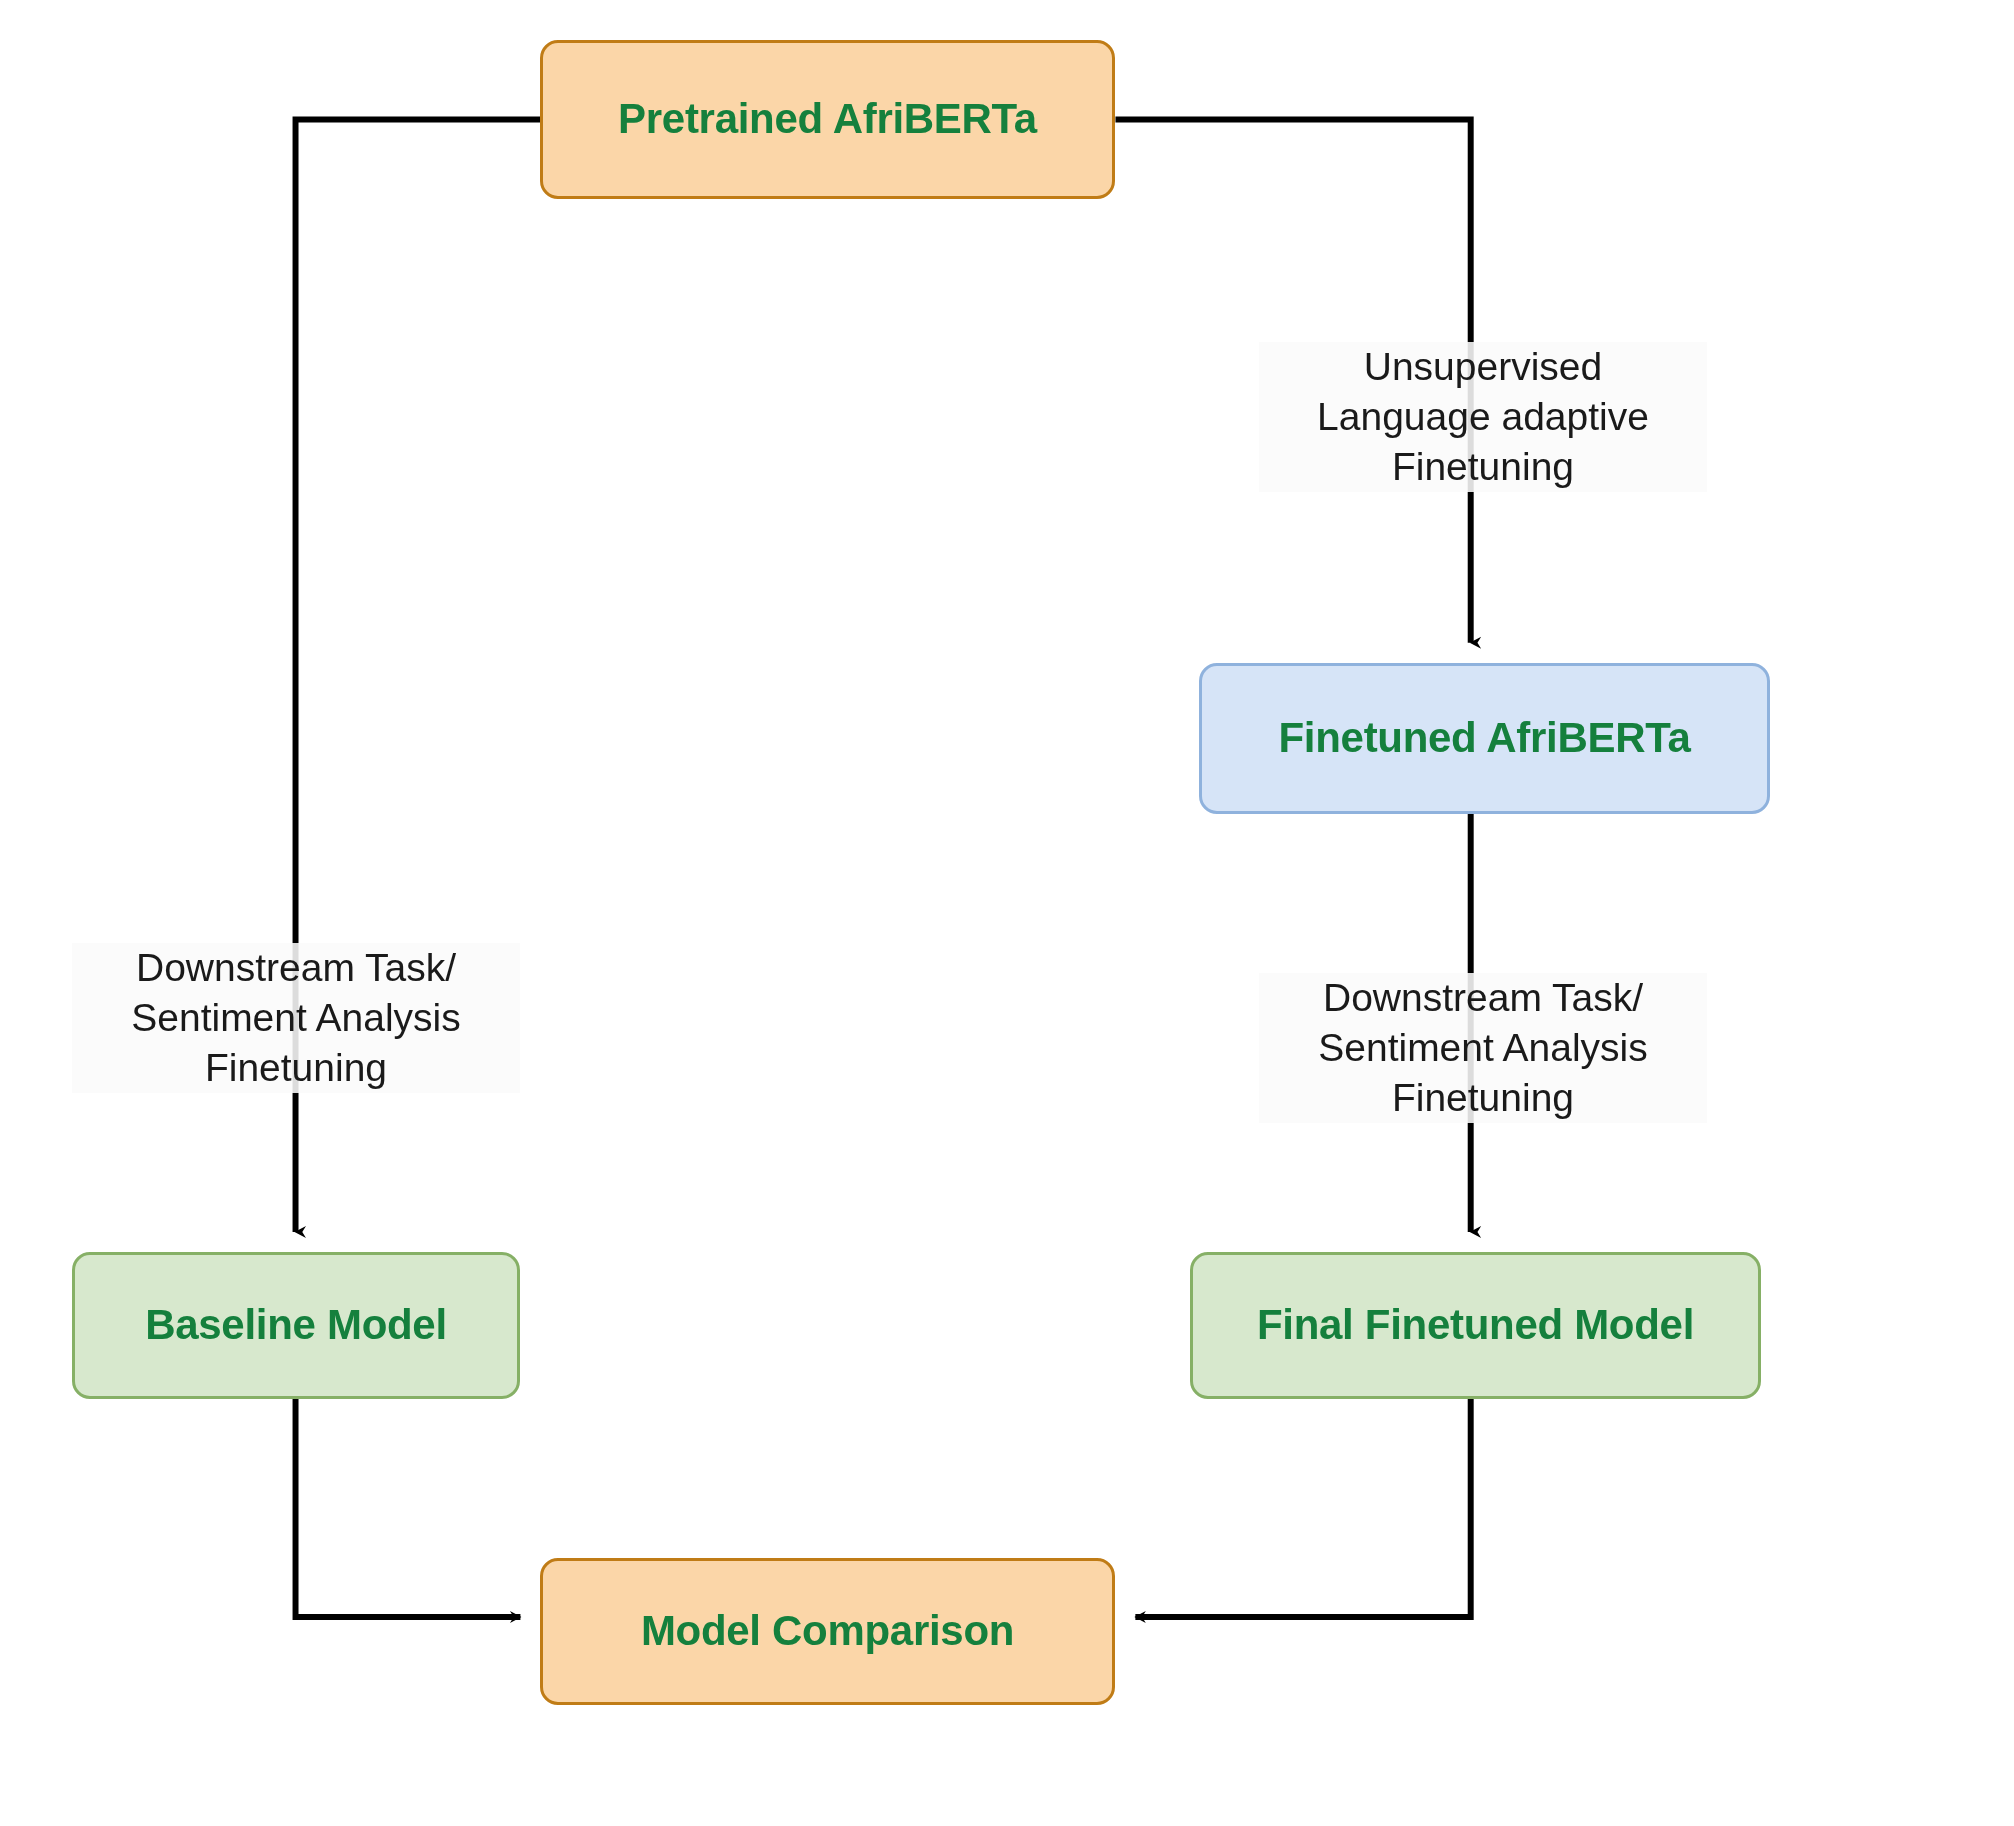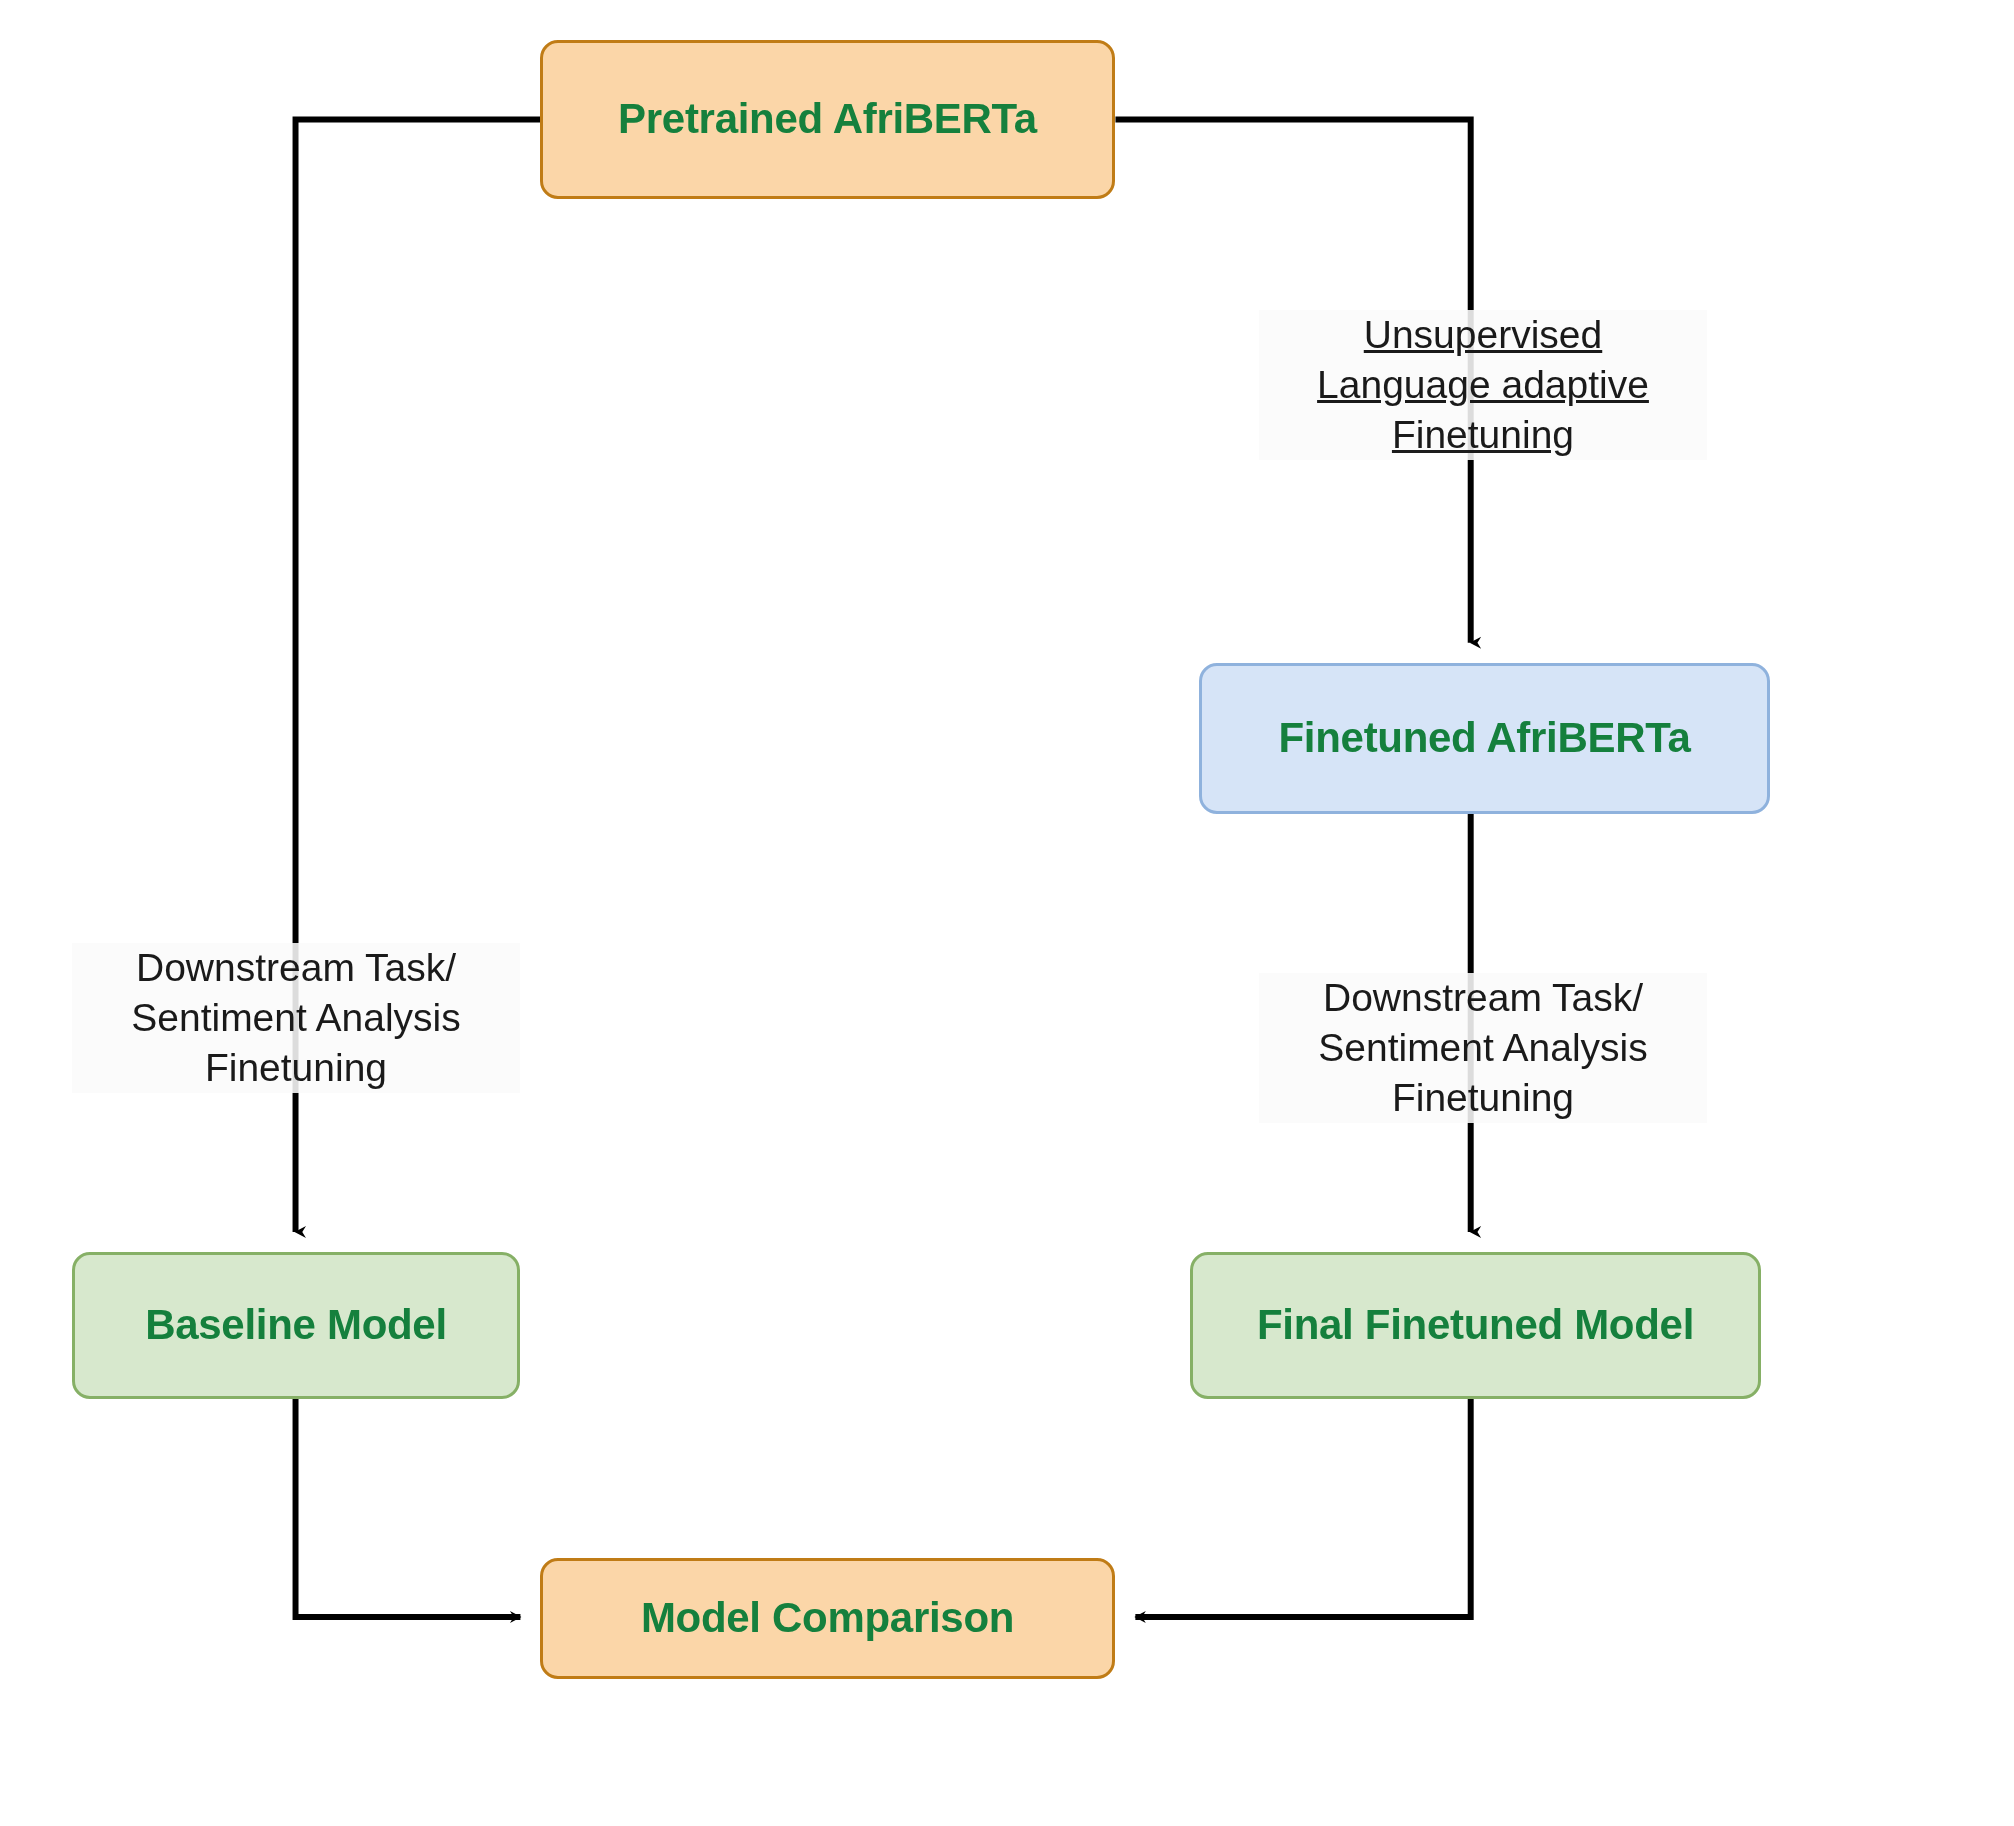--- a/index.html
+++ b/index.html
@@ -63,23 +63,23 @@
     color: #1a1a1a;
     font-weight: normal;
     white-space: pre-line;
     background: rgba(250,250,250,0.88);
     pointer-events: none;
   }
   .n-pretrained { left: 540px;  top: 40px;   width: 575px; height: 159px; }
   .n-finetuned  { left: 1190px; top: 663px;  width: 571px; height: 151px; }
   .n-baseline   { left: 72px;   top: 1252px; width: 448px; height: 147px; }
   .n-final      { left: 1190px; top: 1252px; width: 571px; height: 147px; }
-  .n-comparison { left: 540px;  top: 1558px; width: 575px; height: 121px; }
+  .n-comparison { left: 540px;  top: 1558px; width: 575px; height: 147px; }
 
-  .lbl-unsup  { left: 1259px; top: 310px;  width: 448px; text-decoration: underline; }
+  .lbl-unsup  { left: 1259px; top: 342px;  width: 448px; }
   .lbl-left   { left: 72px;   top: 943px;  width: 448px; }
   .lbl-right  { left: 1259px; top: 973px;  width: 448px; }
 </style>
 </head>
 <body>
 
 <div id="canvas">
 
   <svg class="flow" viewBox="0 0 2025 1836">
     <defs>

